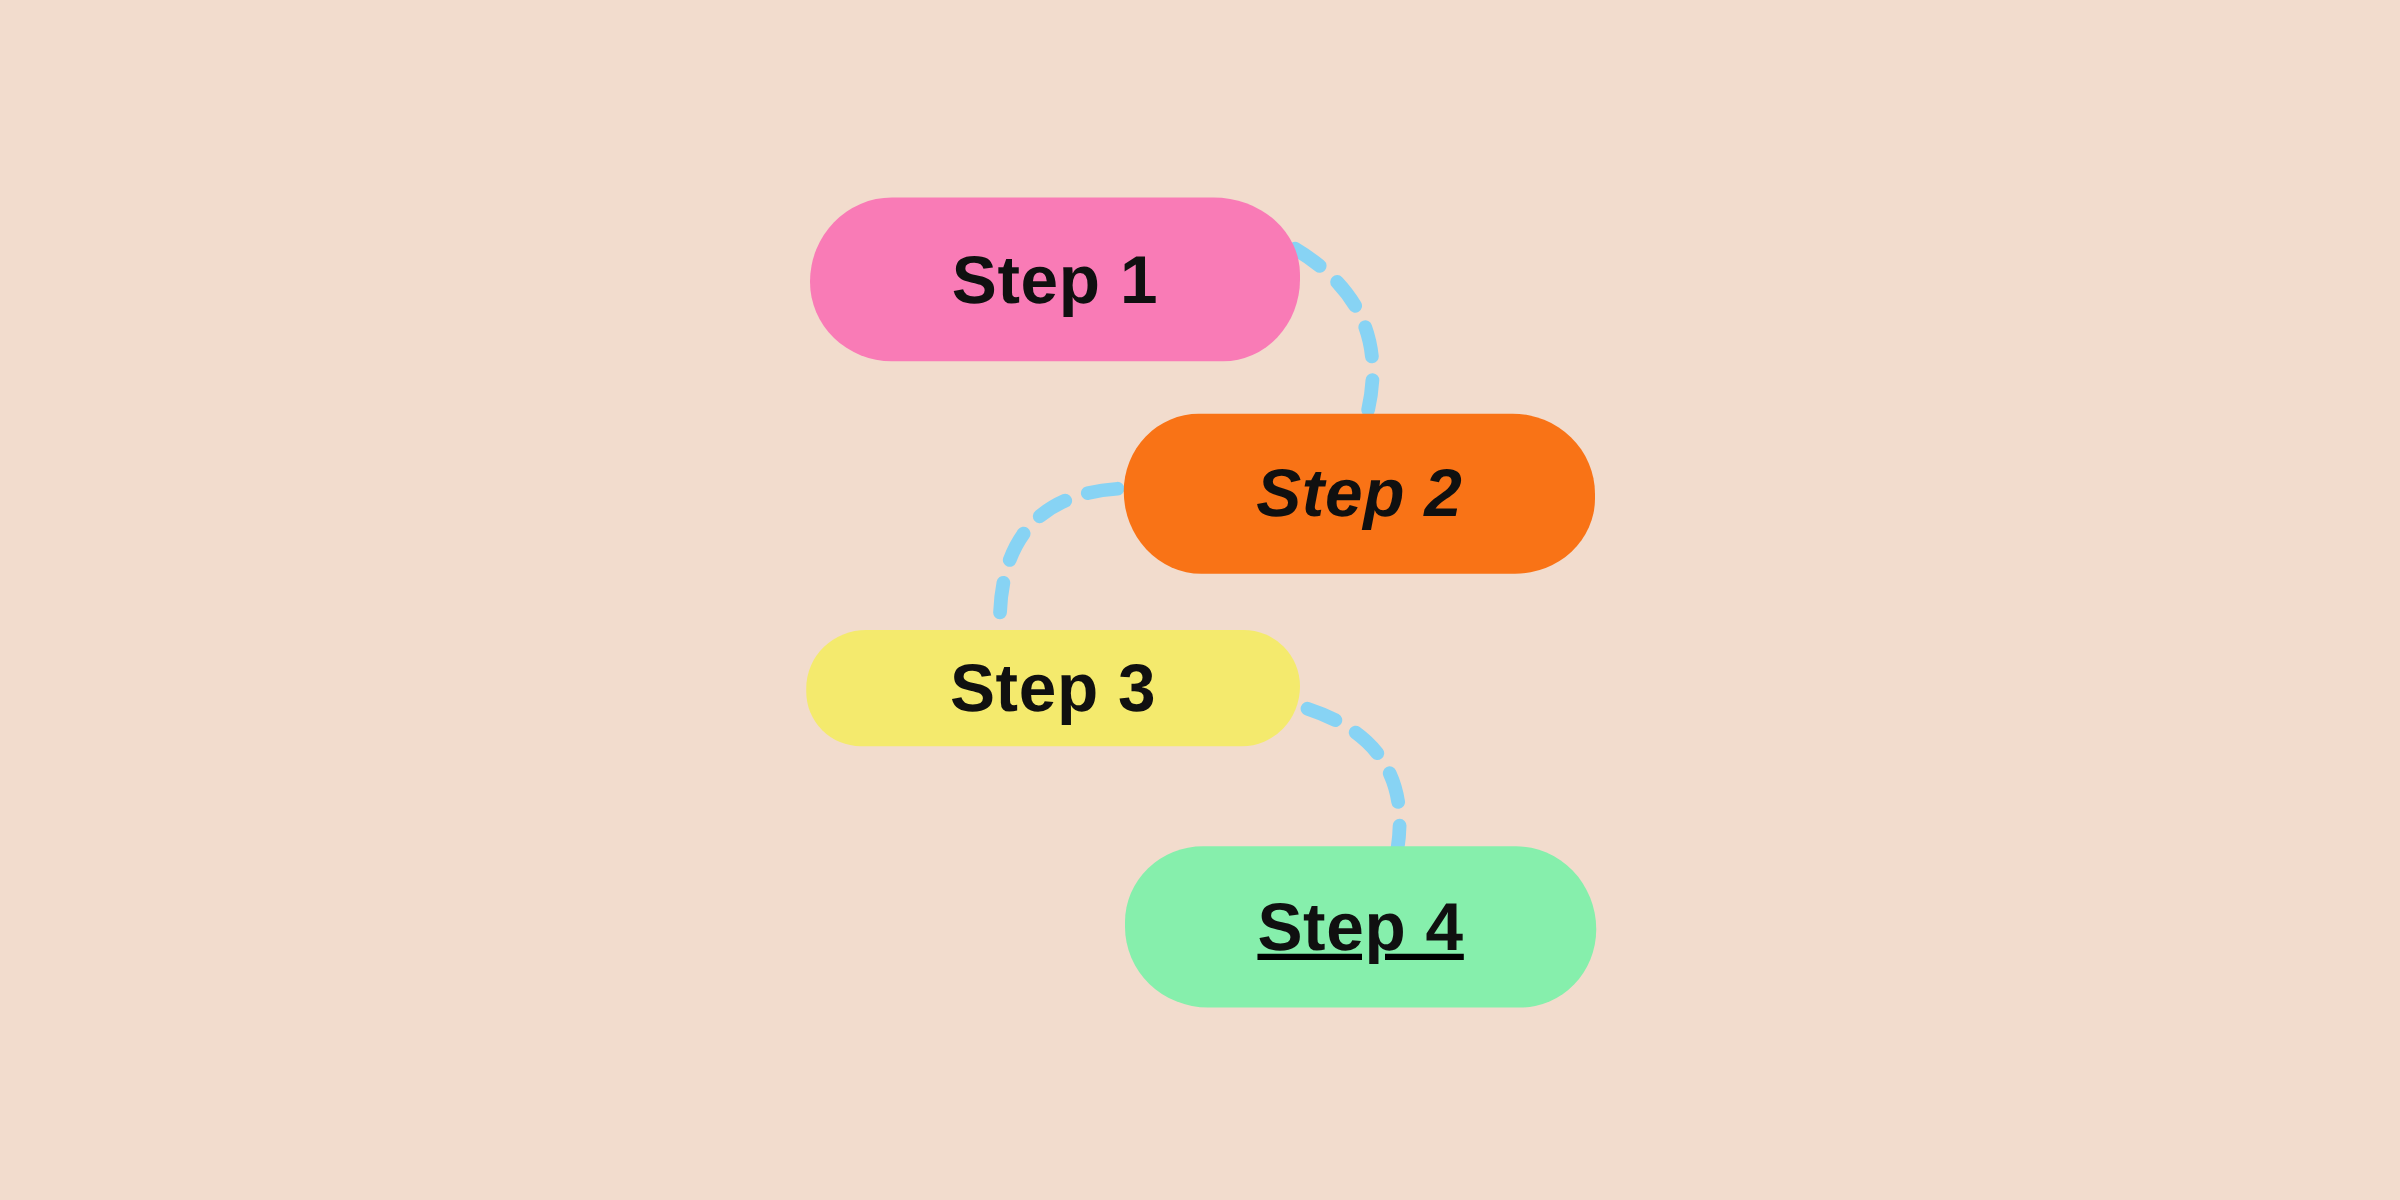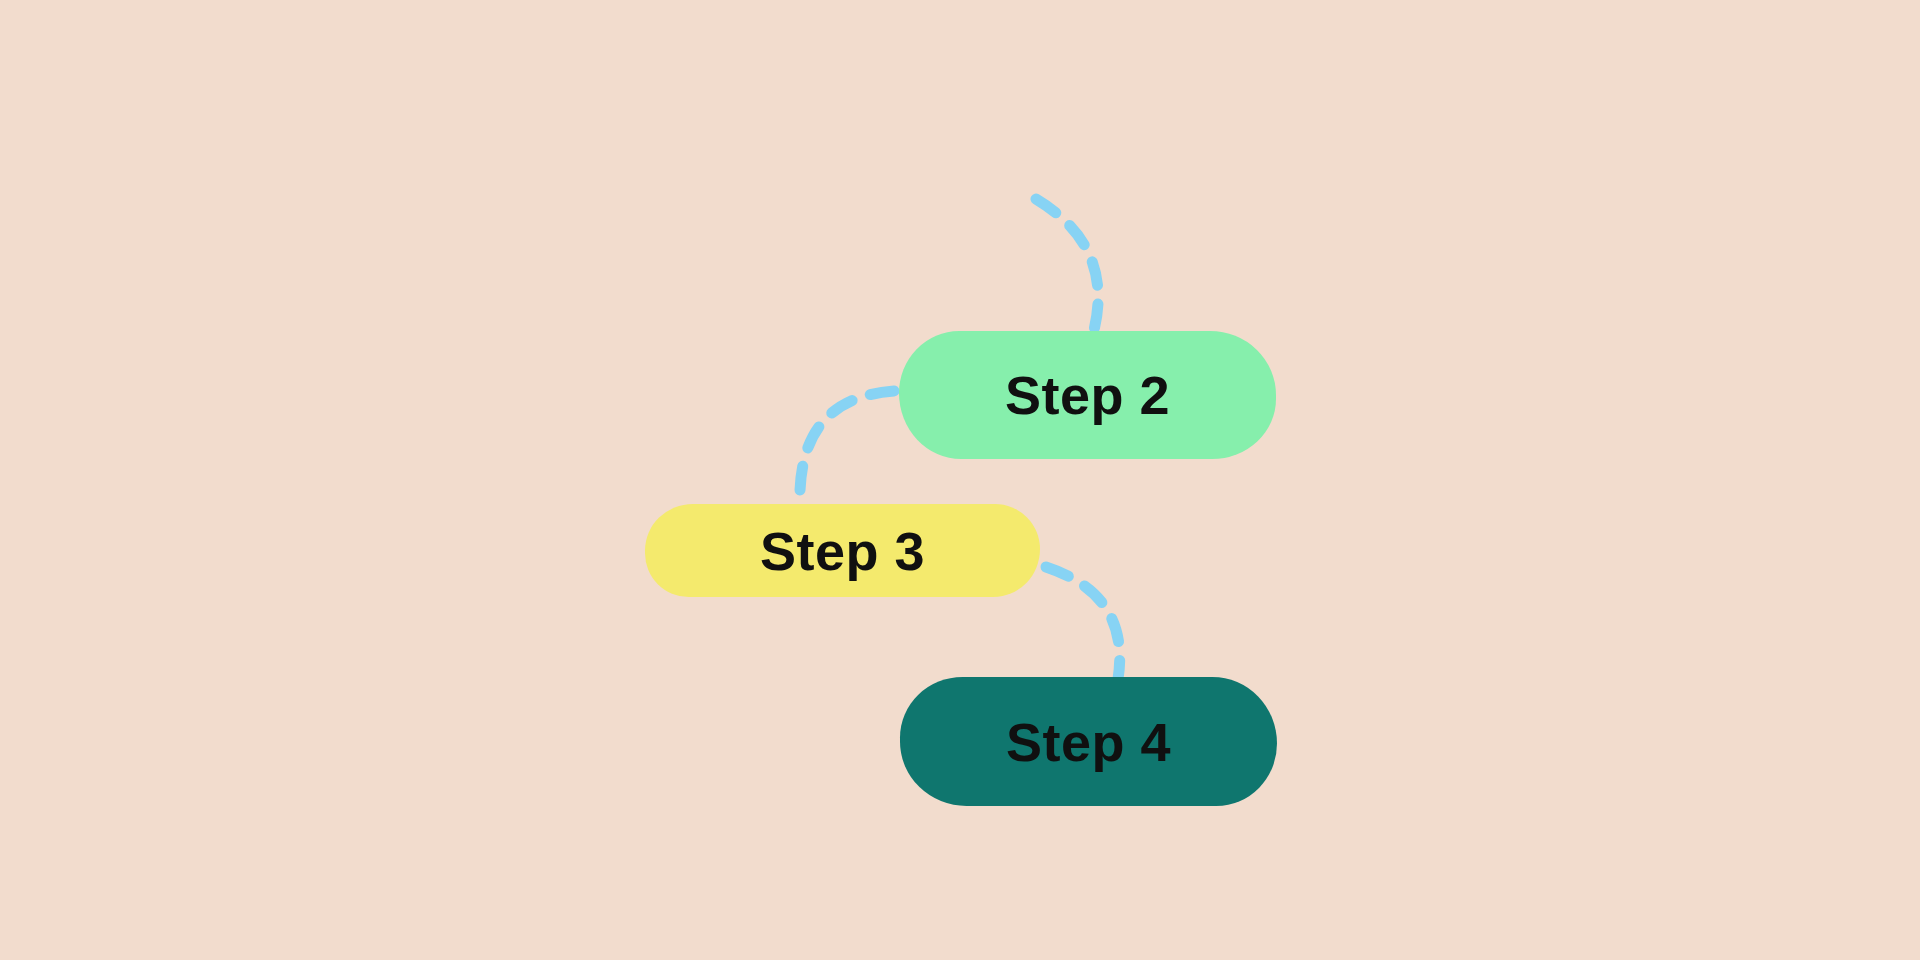--- a/index.html
+++ b/index.html
@@ -66,26 +66,29 @@
 <body style="background: rgb(242, 220, 205);">
 
 <div class="stage" style="background: rgb(242, 220, 205);">
 
   <svg class="connector-layer" viewBox="0 0 1920 960" xmlns="http://www.w3.org/2000/svg">
     <path class="connector" d="M 1036 199 Q 1116 247 1093 334" stroke="#87D3F4"></path>
     <path class="connector" d="M 894 391 Q 796 398 800 507" stroke="#87D3F4"></path>
     <path class="connector" d="M 1046 567 Q 1131 595 1118 679" stroke="#87D3F4"></path>
   </svg>
 
+  <div class="pill pill-1" style="background: rgb(249, 123, 182);">
+    <span class="pill-label" style="color: rgb(16, 16, 16);">Step 1</span>
+  </div>
 
-  <div class="pill pill-2" style="background: #86efac;">
+  <div class="pill pill-2" style="background: #f97316; font-style: italic;">
     <span class="pill-label" style="color: rgb(16, 16, 16);">Step 2</span>
   </div>
 
   <div class="pill pill-3" style="background: rgb(244, 234, 109);">
     <span class="pill-label" style="color: rgb(16, 16, 16);">Step 3</span>
   </div>
 
-  <div class="pill pill-4" style="background: #0f766e;">
+  <div class="pill pill-4" style="background: #86efac; text-decoration: underline;">
     <span class="pill-label" style="color: rgb(16, 16, 16);">Step 4</span>
   </div>
 
 </div>
 
 </body></html>

